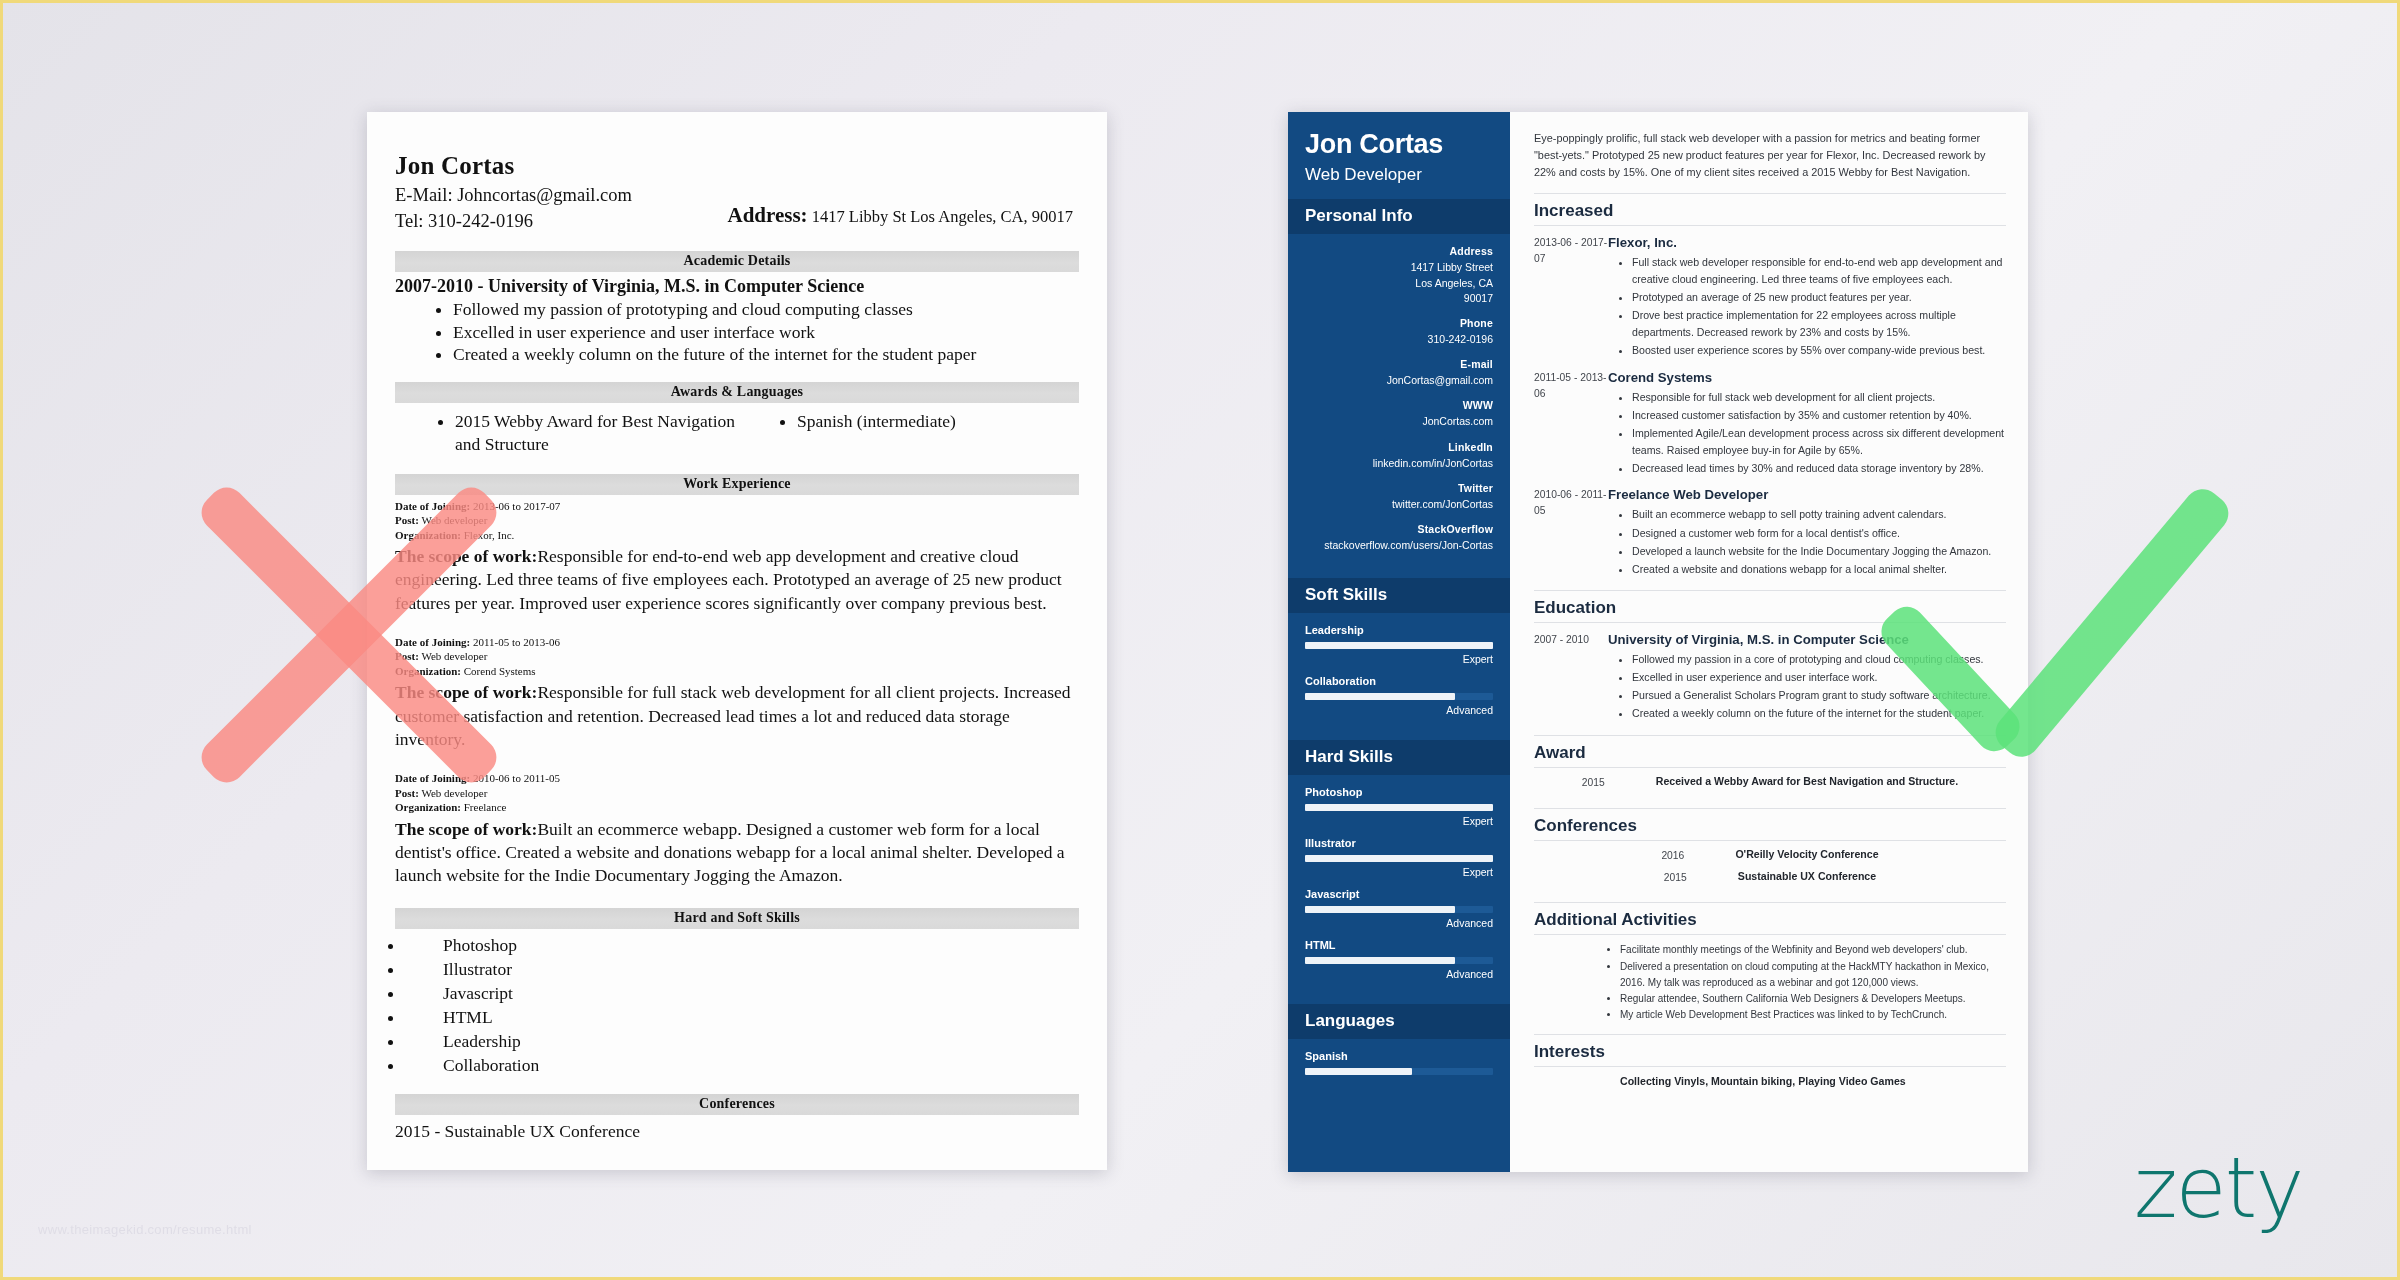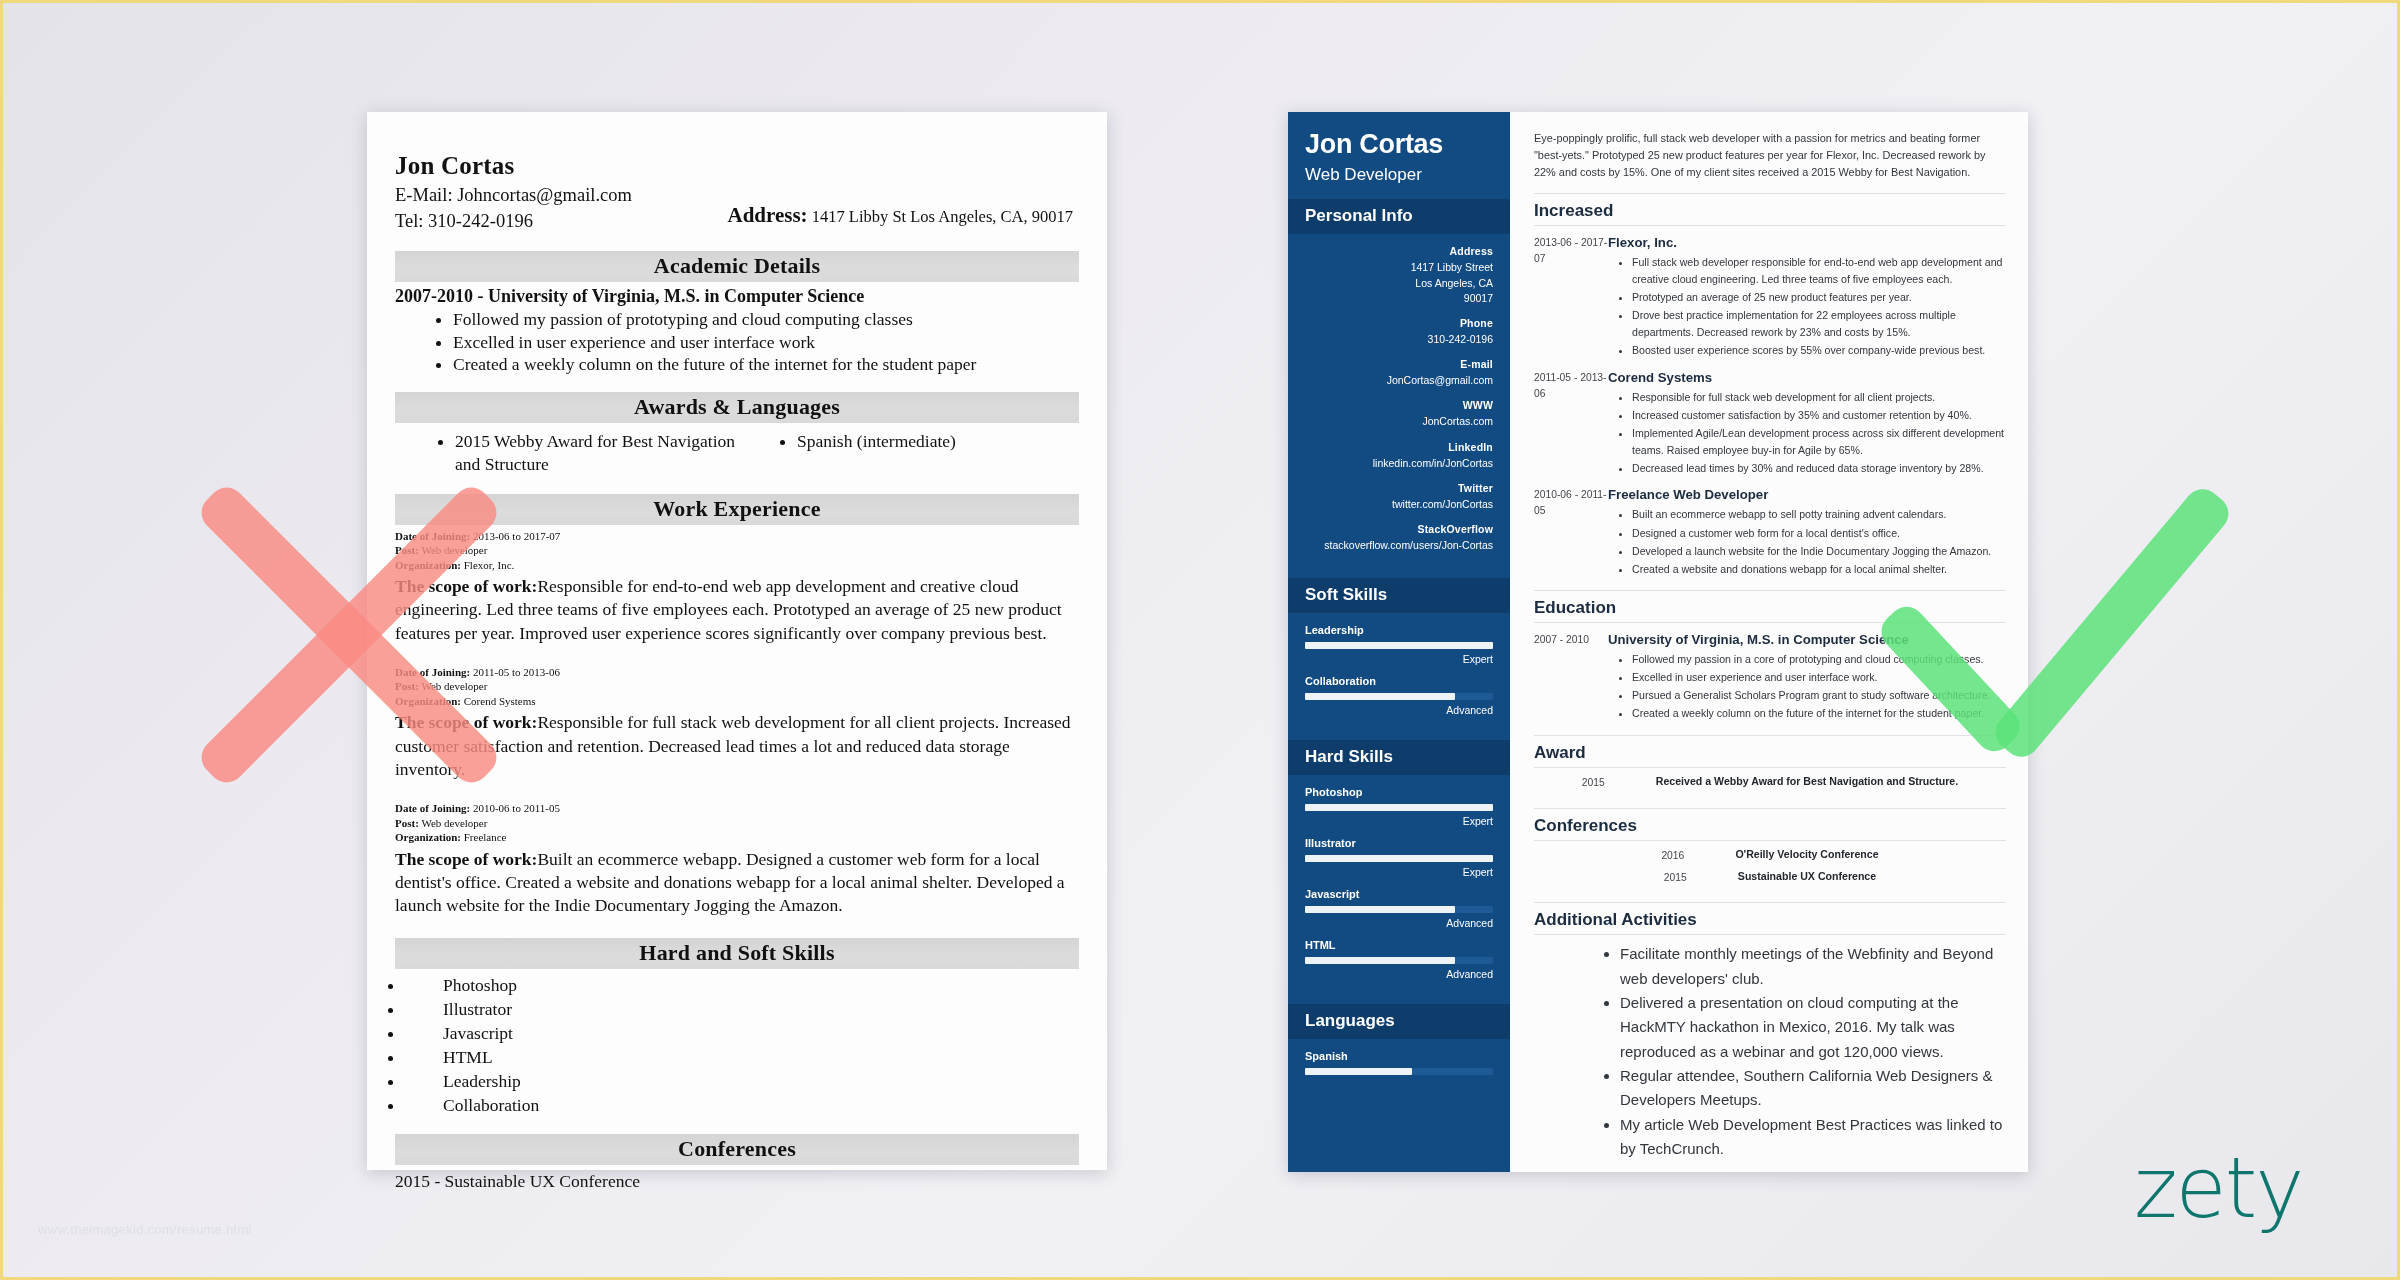--- a/index.html
+++ b/index.html
@@ -25,21 +25,21 @@
   .bad-name { font-size: 25px; font-weight: bold; letter-spacing: .2px; margin-bottom: 3px;}
   .bad-contact-row { display:flex; justify-content:space-between; align-items:flex-start; }
   .bad-contact-left { font-size: 18.5px; line-height: 1.38; }
   .bad-contact-right { font-size: 16.5px; padding-top: 20px; padding-right: 6px;}
   .bad-contact-right b { font-size: 21px; }
 
   .bar {
     background: linear-gradient(to bottom,#d4d4d4,#dcdcdc 55%, #d9d9d9);
     text-align: center;
     font-weight: bold;
-    font-size: 22px;
+    font-size: 14px;
     padding: 2px 0 3px 0;
     margin: 17px 0 4px 0;
     letter-spacing:.2px;
   }
   .bad-body { font-size: 11px; line-height: 1.32; }
   .bad-body b { font-weight: bold; }
   ul.bad-ul { margin: 2px 0 0 58px; }
   ul.bad-ul li { margin-bottom: 1.5px; font-size:17.5px;}
   .bad-sub-title { font-weight: bold; font-size: 18px; }
   .bad-para { margin-top: 3px; font-size: 17.5px; line-height:1.33;}
@@ -99,21 +99,21 @@
   .g-entry { display: flex; padding-top: 9px; }
   .g-date { width: 74px; flex:0 0 74px; font-size: 10.3px; line-height: 1.55; color:#41454c; }
   .g-entry-body { flex: 1; }
   .g-job { font-size: 13.2px; font-weight: bold; color: #1b2b40; margin-bottom: 4px; }
   .g-entry-body ul { margin-left: 24px; }
   .g-entry-body ul li { font-size: 10.6px; line-height: 1.62; color:#32363d; margin-bottom:1px;}
   .g-row { display:flex; padding: 7px 0 6px 0; justify-content: center; }
   .g-row .g-date { padding-top:0; }
   .g-row-txt { font-size: 10.6px; font-weight: bold; color:#22262d;}
   .g-flat ul { margin-left: 86px; padding-top:7px; }
-  .g-flat ul li { font-size: 15px; line-height: 1.62; color:#32363d; }
+  .g-flat ul li { font-size: 10px; line-height: 1.62; color:#32363d; }
   .g-interests { padding: 8px 0 0 86px; font-size: 10.6px; font-weight:bold; color:#22262d;}
 
   
   .mark { position:absolute; pointer-events:none; z-index:30; }
   .mark span { display:block; position:absolute; border-radius: 18px; }
   .x-mark { left: 185px; top: 470px; width: 330px; height: 330px; }
   .x-mark span { width: 392px; height: 46px; left:-32px; top:142px; background:#fa8a83; opacity:.82;}
   .x-mark .s1 { transform: rotate(45deg); }
   .x-mark .s2 { transform: rotate(-45deg); }
   .v-mark { left: 1855px; top: 470px; width: 350px; height: 340px; }

